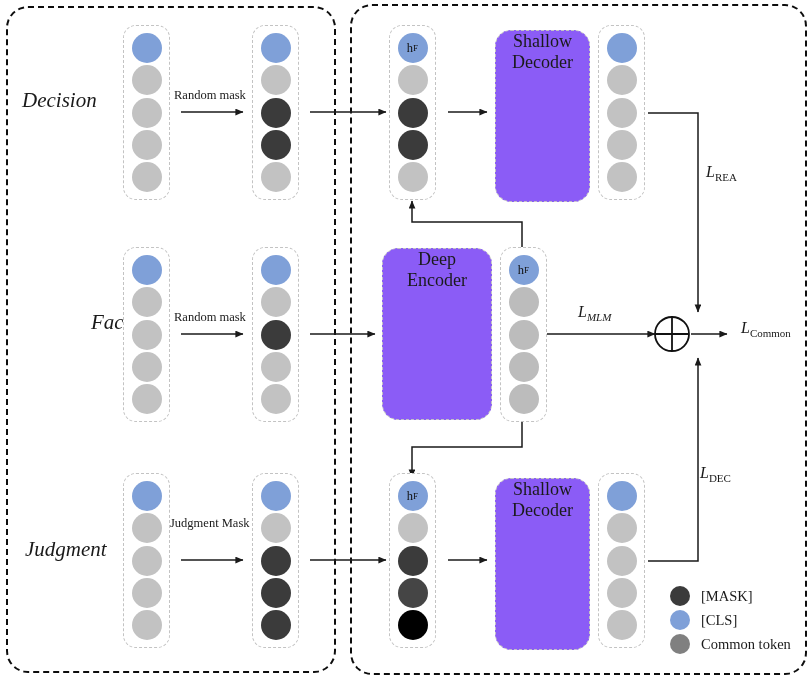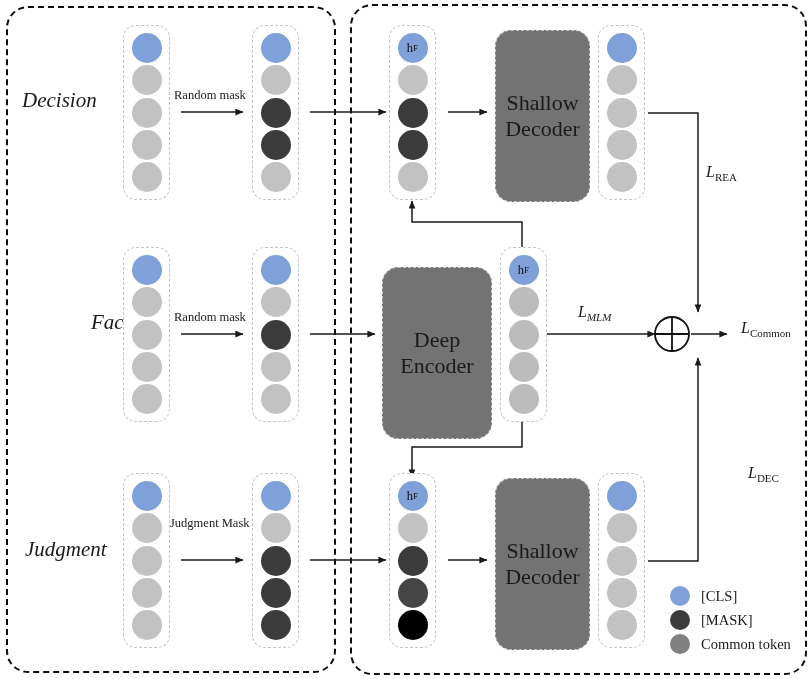--- a/index.html
+++ b/index.html
@@ -22,22 +22,22 @@
   .dot.grayL{background:#c2c2c2;}
   .dot.grayM{background:#bcbcbc;}
   .dot.mask{background:#3b3b3b;}
   .dot.mask2{background:#454545;}
   .dot.black{background:#000;}
   .hf{color:#111;font-family:"Liberation Serif",serif;font-size:12.5px;}
   .hf sub{font-size:9px;}
 
   
   .modbox{position:absolute;box-sizing:border-box;border:1.6px dashed #c3c3c3;border-radius:16px;
-          display:flex;align-items:center;justify-content:center;text-align:center;
-          font-size:22px;line-height:1.18;background:#737373;}
+          display:flex;align-items:flex-start;justify-content:center;text-align:center;
+          font-size:18px;line-height:1.18;background:#8b5cf6;}
 
   
   .rowlabel{position:absolute;font-style:italic;font-size:21px;white-space:nowrap;}
 
   
   .caption{position:absolute;font-size:12.5px;white-space:nowrap;}
 
   
   .loss{position:absolute;font-size:16px;white-space:nowrap;font-style:normal;text-align:right;}
   .loss i{font-style:italic;}
@@ -153,21 +153,21 @@
     <div class="dot grayL"></div>
     <div class="dot grayL"></div>
   </div>
   <div class="col" style="left:252px;top:247px;width:47px;height:175px;">
     <div class="dot cls"></div>
     <div class="dot grayL"></div>
     <div class="dot mask"></div>
     <div class="dot grayL"></div>
     <div class="dot grayL"></div>
   </div>
-  <div class="modbox" style="left:382px;top:267px;width:110px;height:172px;">
+  <div class="modbox" style="left:382px;top:248px;width:110px;height:172px;">
     <span>
       <span>Deep</span><br>
       <span>Encoder</span>
     </span>
   </div>
   <div class="col" style="left:500px;top:247px;width:47px;height:175px;">
     <div class="dot cls hf">h<sub>F</sub></div>
     <div class="dot grayM"></div>
     <div class="dot grayM"></div>
     <div class="dot grayM"></div>
@@ -211,32 +211,32 @@
 
   <div class="loss" style="left:706px;top:163px;">
     <i>L</i><sub>REA</sub>
   </div>
   <div class="loss" style="left:578px;top:303px;">
     <i>L</i><sub class="it">MLM</sub>
   </div>
   <div class="loss" style="left:741px;top:319px;">
     <i>L</i><sub>Common</sub>
   </div>
-  <div class="loss" style="left:700px;top:464px;padding-left:48px;">
+  <div class="loss" style="left:700px;top:464px;">
     <i>L</i><sub>DEC</sub>
   </div>
 
   <div id="legend">
+    <div class="lg-row">
+      <span class="lg-dot" style="background:#3b3b3b;"></span>
+      <span class="lg-txt">[MASK]</span>
+    </div>
     <div class="lg-row">
       <span class="lg-dot" style="background:#7fa0d8;"></span>
       <span class="lg-txt">[CLS]</span>
     </div>
     <div class="lg-row">
-      <span class="lg-dot" style="background:#3b3b3b;"></span>
-      <span class="lg-txt">[MASK]</span>
-    </div>
-    <div class="lg-row">
       <span class="lg-dot" style="background:#808080;"></span>
       <span class="lg-txt">Common token</span>
     </div>
   </div>
 
 </div>
 
 </body></html>

